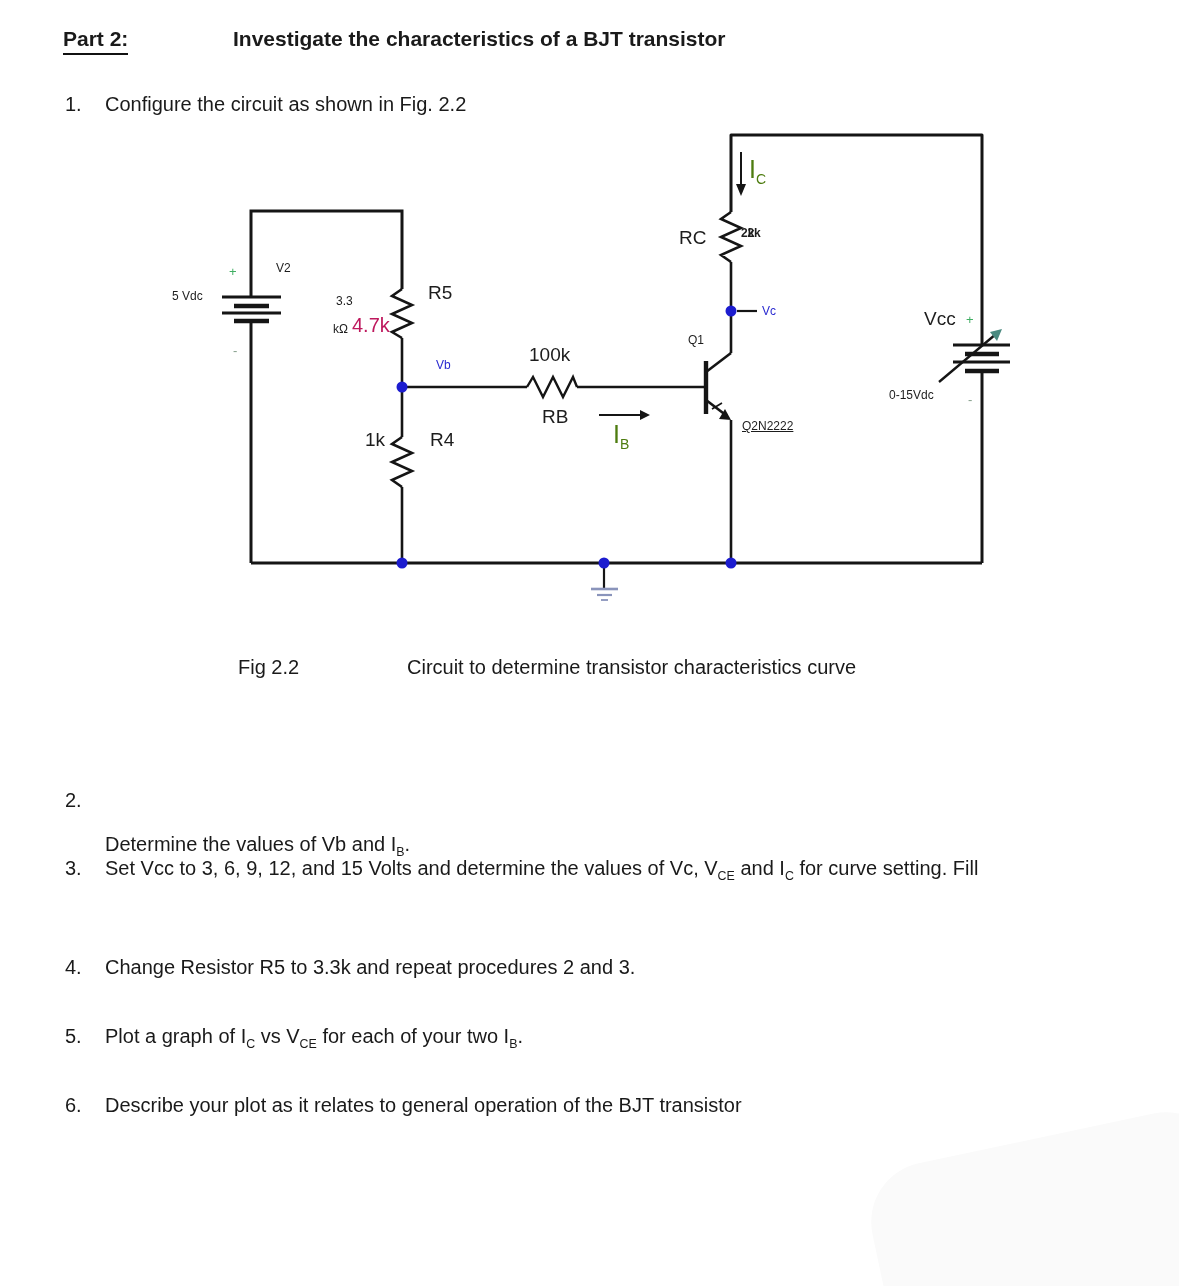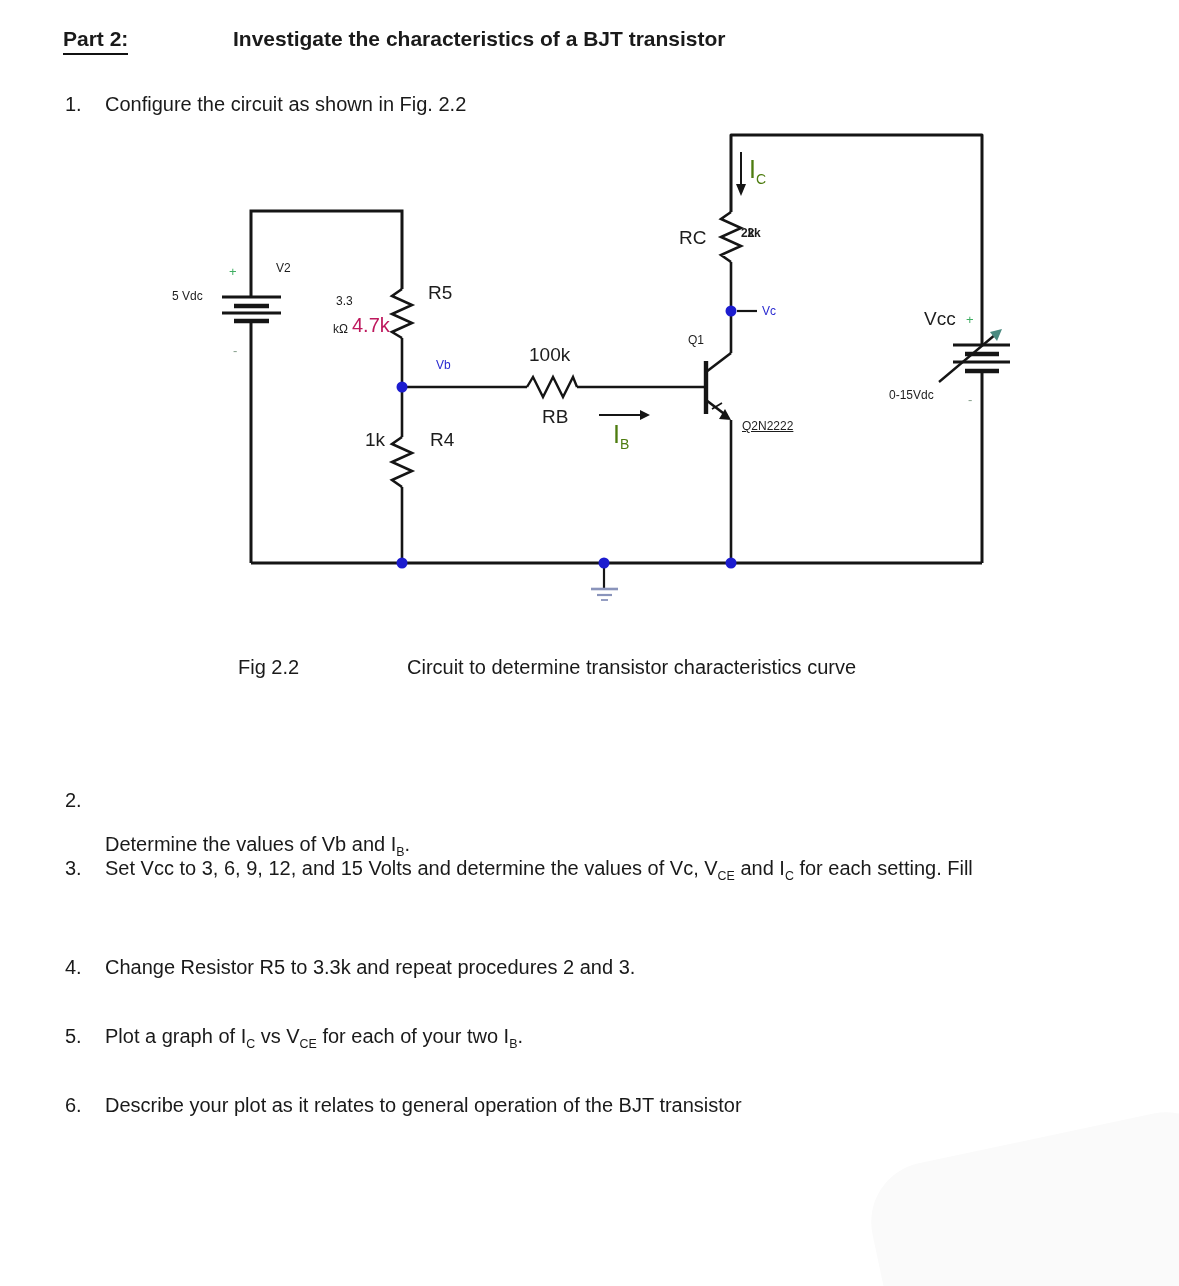--- a/index.html
+++ b/index.html
@@ -149,21 +149,21 @@
 <span class="abs clabel" style="left:889px;top:388px;">0-15Vdc</span>
 <span class="abs gray-sign" style="left:968px;top:392px;">-</span>
 
 <span class="abs body-text" style="left:238px;top:656px;">Fig 2.2</span>
 <span class="abs body-text" style="left:407px;top:656px;">Circuit to determine transistor characteristics curve</span>
 
 <span class="abs step-text" style="left:65px;top:784px;">2.</span>
 <span class="abs step-text" style="left:105px;top:784px;margin-top:44px;"><span>Determine the values of Vb and I</span><sub>B</sub><span>.</span></span>
 
 <span class="abs step-text" style="left:65px;top:852px;">3.</span>
-<span class="abs step-text" style="left:105px;top:852px;white-space:normal;width:1030px;"><span>Set Vcc to 3, 6, 9, 12, and 15 Volts and determine the values of Vc, V</span><sub>CE</sub><span> and I</span><sub>C</sub><span> for each setting. Fill</span><br></span>
+<span class="abs step-text" style="left:105px;top:852px;white-space:normal;width:1030px;"><span>Set Vcc to 3, 6, 9, 12, and 15 Volts and determine the values of Vc, V</span><sub>CE</sub><span> and I</span><sub>C</sub><span> for curve setting. Fill</span><br></span>
 
 <span class="abs step-text" style="left:65px;top:951px;">4.</span>
 <span class="abs step-text" style="left:105px;top:951px;"><span>Change Resistor R5 to 3.3k and repeat procedures 2 and 3.</span></span>
 
 <span class="abs step-text" style="left:65px;top:1020px;">5.</span>
 <span class="abs step-text" style="left:105px;top:1020px;"><span>Plot a graph of I</span><sub>C</sub><span> vs V</span><sub>CE</sub><span> for each of your two I</span><sub>B</sub><span>.</span></span>
 
 <span class="abs step-text" style="left:65px;top:1089px;">6.</span>
 <span class="abs step-text" style="left:105px;top:1089px;"><span>Describe your plot as it relates to general operation of the BJT transistor</span></span>
 

